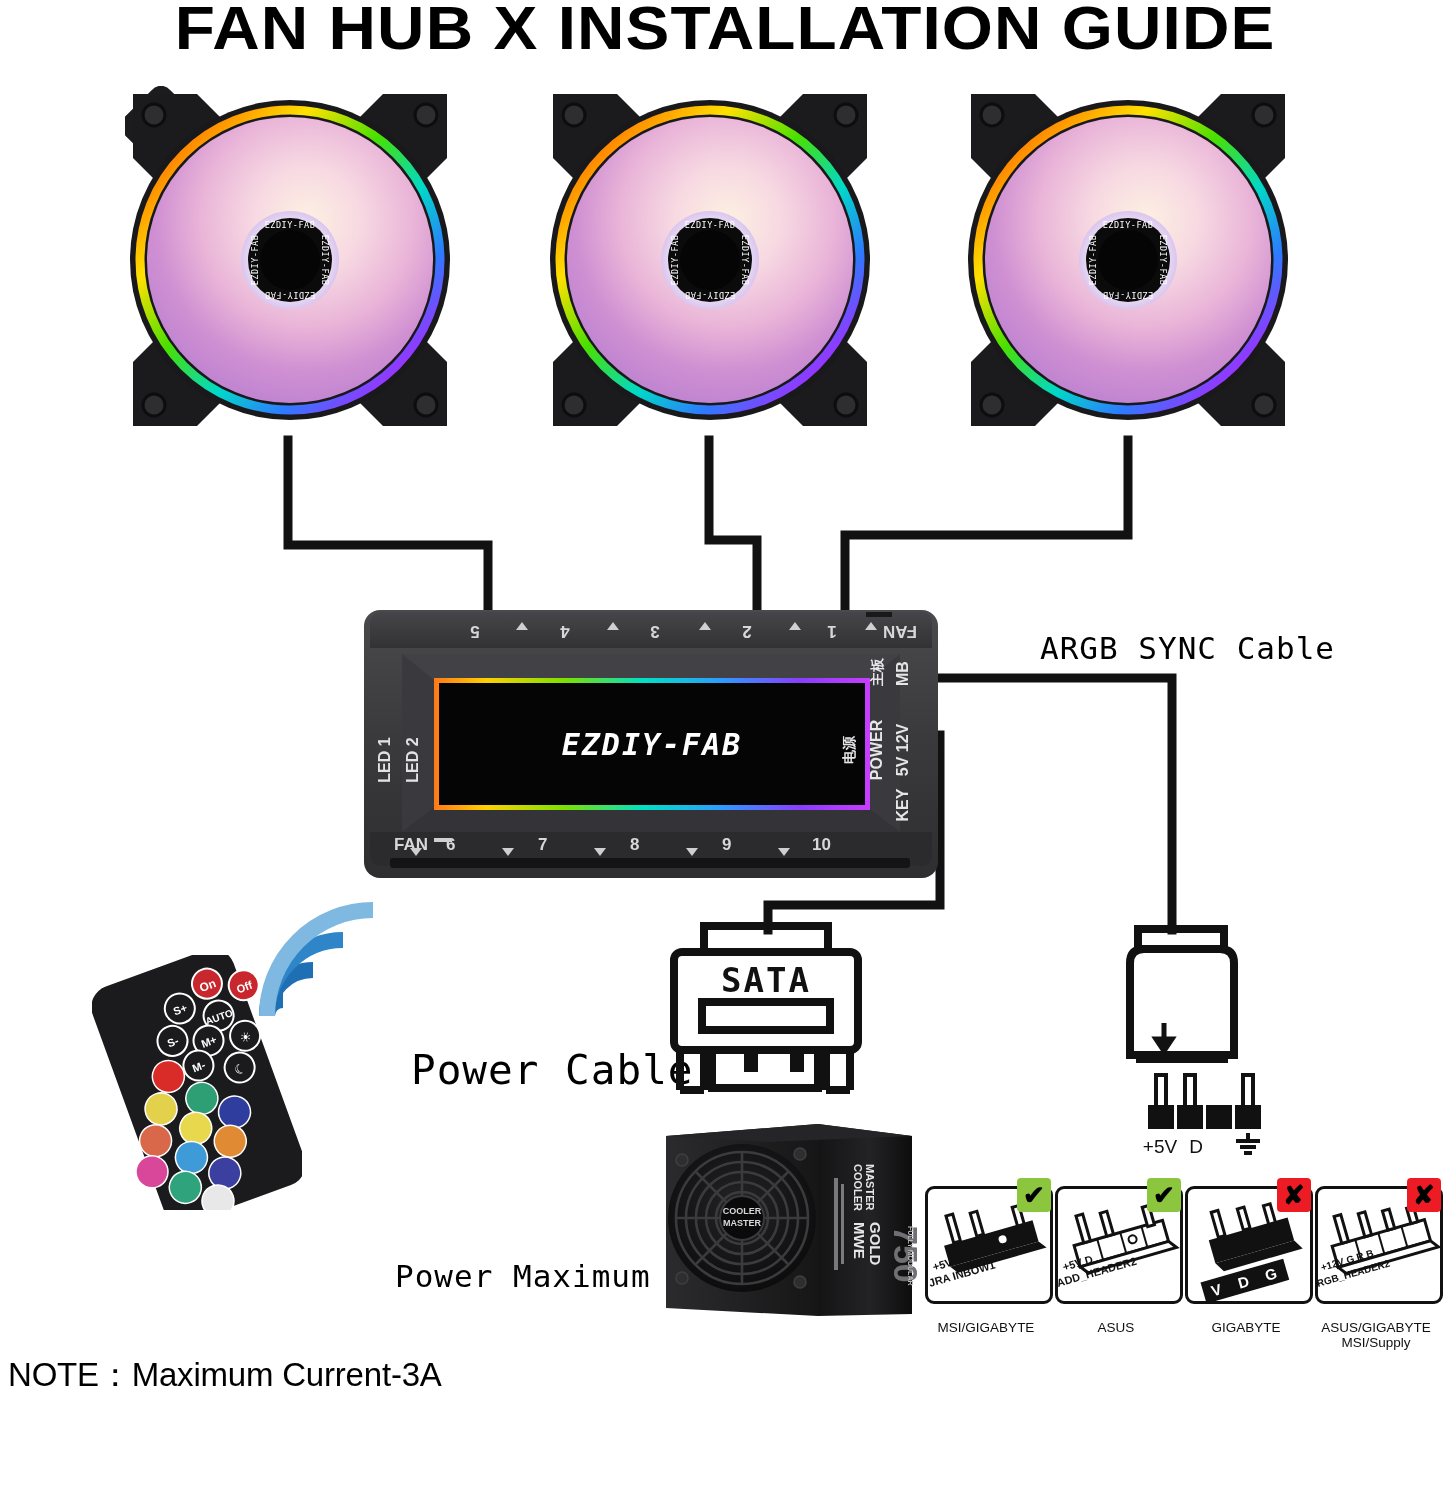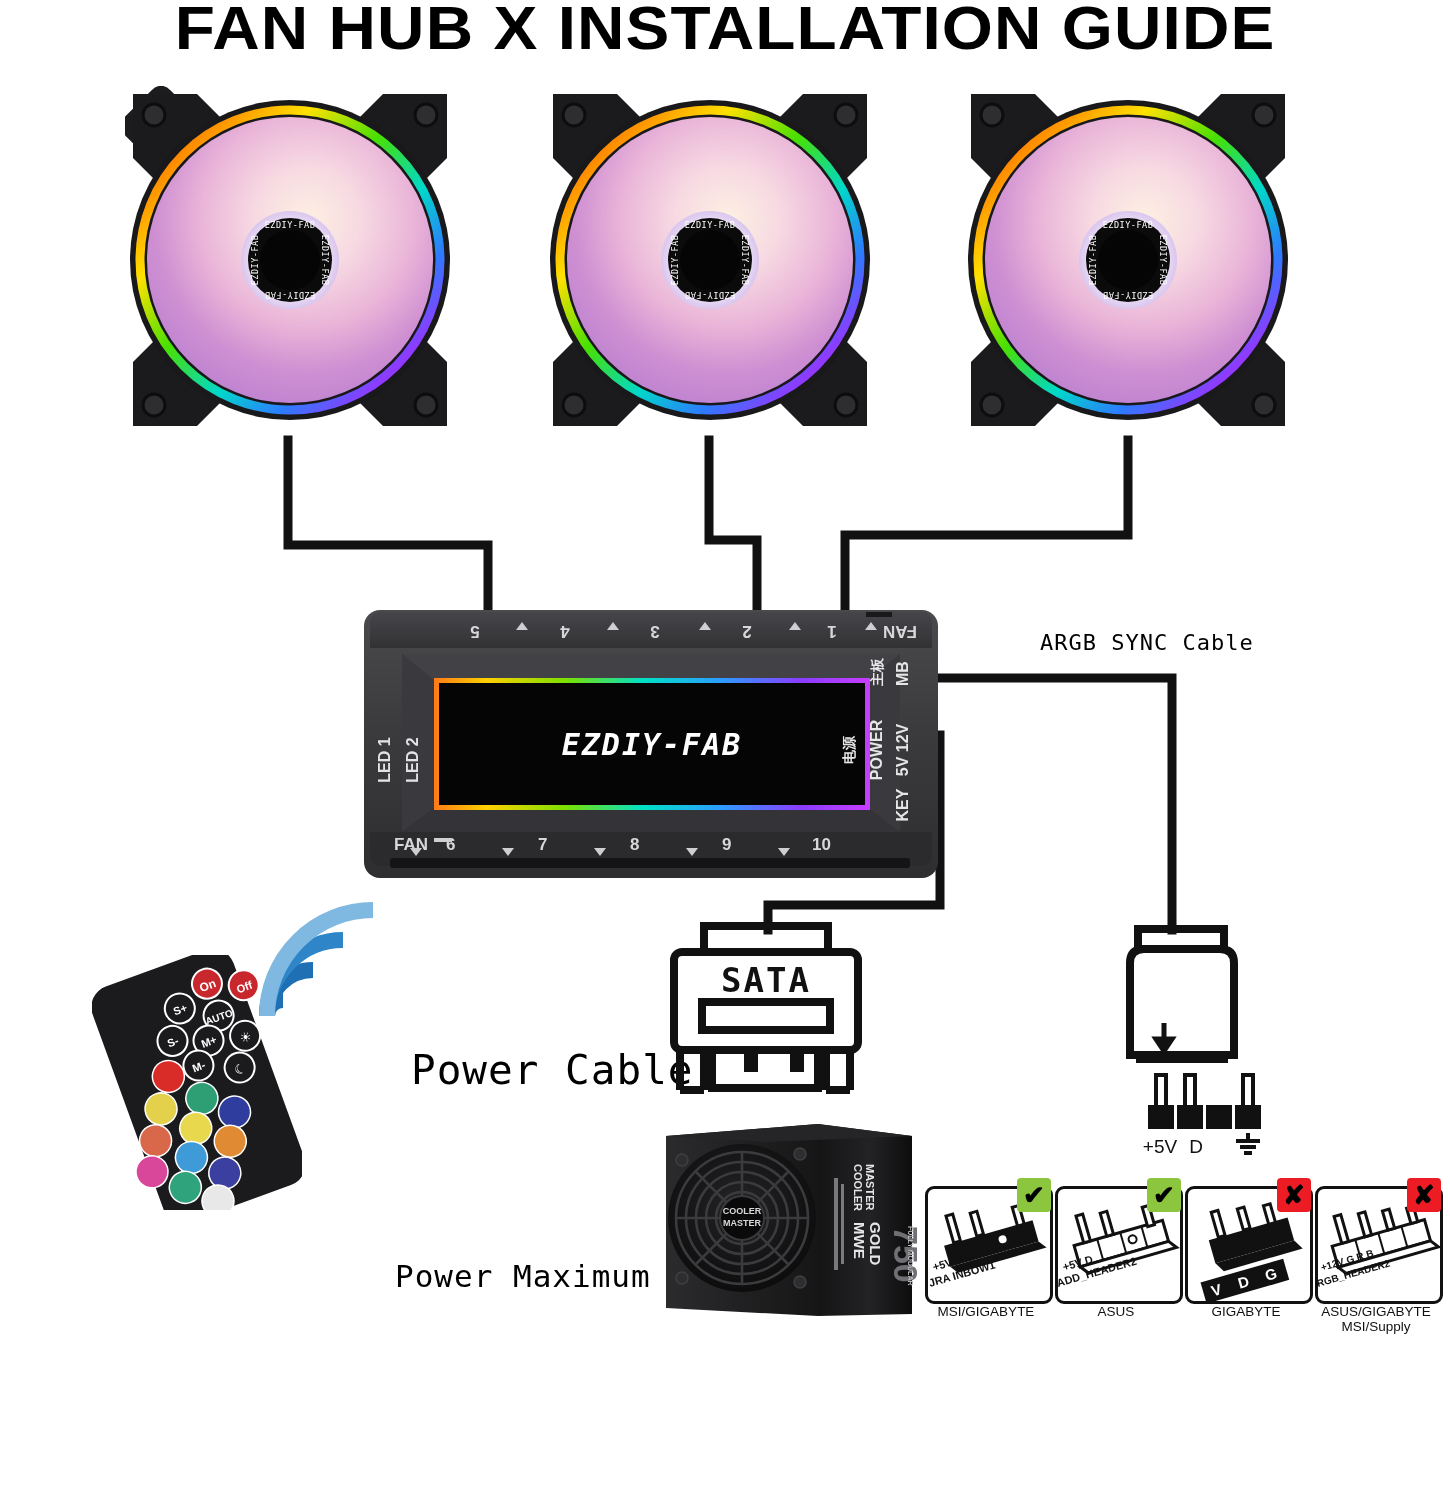--- a/index.html
+++ b/index.html
@@ -27,21 +27,21 @@
 
   
   #wires{left:0;top:0;width:1450px;height:1500px;pointer-events:none;}
 
   
   .techno{
     font-family:"DejaVu Sans Mono", monospace;
     font-weight:500;letter-spacing:1px;white-space:nowrap;
   }
 
-  #argb-label{left:1040px;top:630px;font-size:22px;}
+  #argb-label{left:1040px;top:630px;font-size:31px;}
   #power-cable-label{left:411px;top:1046px;font-size:41px;}
   #power-supply-label{left:395px;top:1258px;font-size:31px;}
 
   
   #notes{left:8px;top:1352px;width:1100px;}
   #notes div{font-size:33px;line-height:1.40;font-weight:500;
              font-family:"Liberation Sans", sans-serif;letter-spacing:-.2px;white-space:nowrap;}
 
   
   #mb-cards{left:925px;top:1186px;width:520px;height:150px;display:flex;gap:8px;}
@@ -51,21 +51,21 @@
     background:#fff;position:relative;overflow:hidden;
   }
   .mbcard .mark{
     position:absolute;right:-4px;top:-8px;width:34px;height:34px;border-radius:4px;
     display:flex;align-items:center;justify-content:center;
     font-size:26px;font-weight:bold;color:#000;line-height:1;z-index:5;
   }
   .mark.ok{background:#8CC63F;}
   .mark.no{background:#ED1C24;}
   .mbcard .brand{
-    margin-top:0;text-align:center;font-size:13.5px;line-height:1.12;
+    margin-top:16px;text-align:center;font-size:13.5px;line-height:1.12;
     font-family:"Liberation Sans", sans-serif;color:#111;
   }
 
   
   #psu{left:658px;top:1118px;width:262px;height:206px;}
 
   
   #remote{left:92px;top:955px;width:210px;height:255px;}
 
   
@@ -638,13 +638,14 @@
       </svg>
     </div>
     <div class="brand">
       <div>ASUS/GIGABYTE</div>
       <div>MSI/Supply</div>
     </div>
   </div>
 </div>
 
 <div class="abs nosel" id="notes">
+  <div>NOTE：Maximum Current-3A</div>
 </div>
 
 </body></html>

